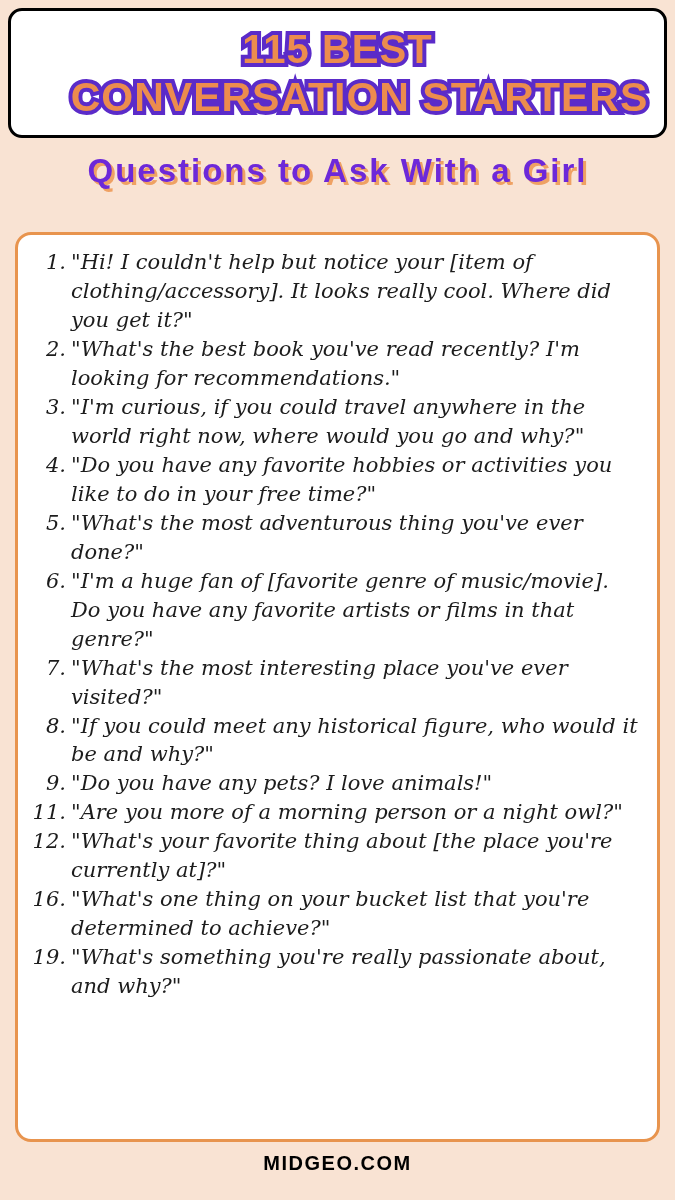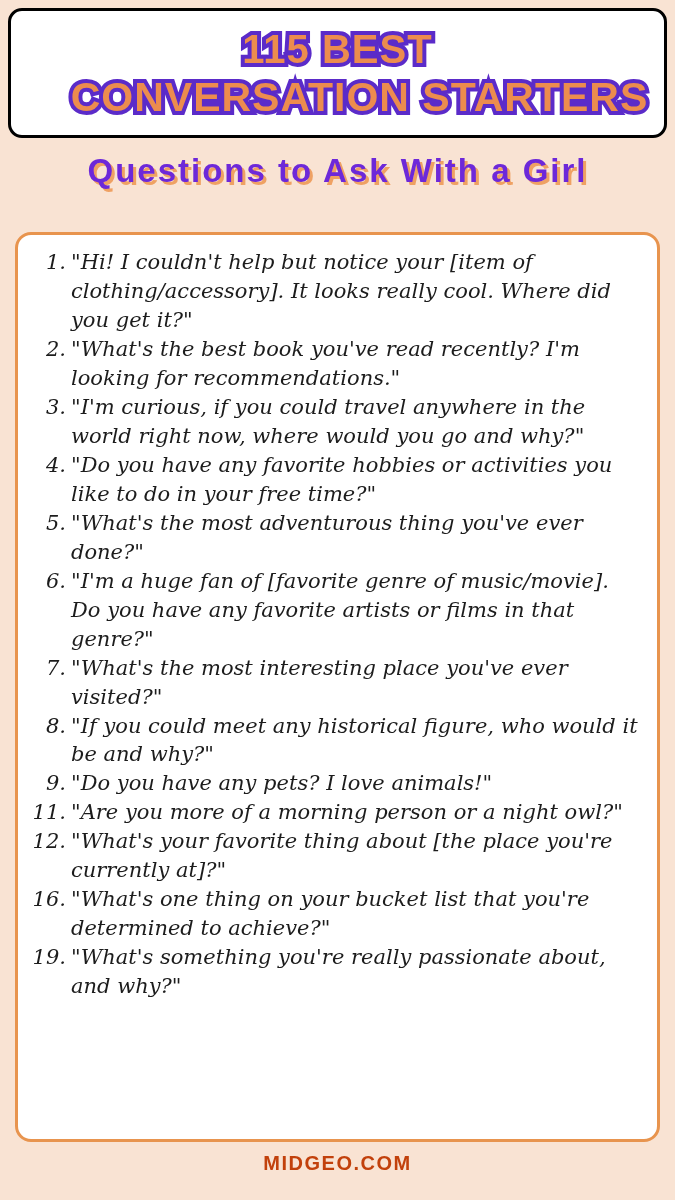--- a/index.html
+++ b/index.html
@@ -89,21 +89,21 @@
   }
   .q-num { text-align: right; }
 
   
   .site-credit {
     margin-top: 10px;
     text-align: center;
     font-size: 20px;
     font-weight: 700;
     letter-spacing: 1.5px;
-    color: #c2410c;
+    color: #000000;
   }
 </style>
 </head>
 <body>
 
 <div class="header-card">
   <div class="title-line title-line-1">
     <span class="stroke-layer">115 BEST</span>
     <span class="fill-layer">115 BEST</span>
   </div>

